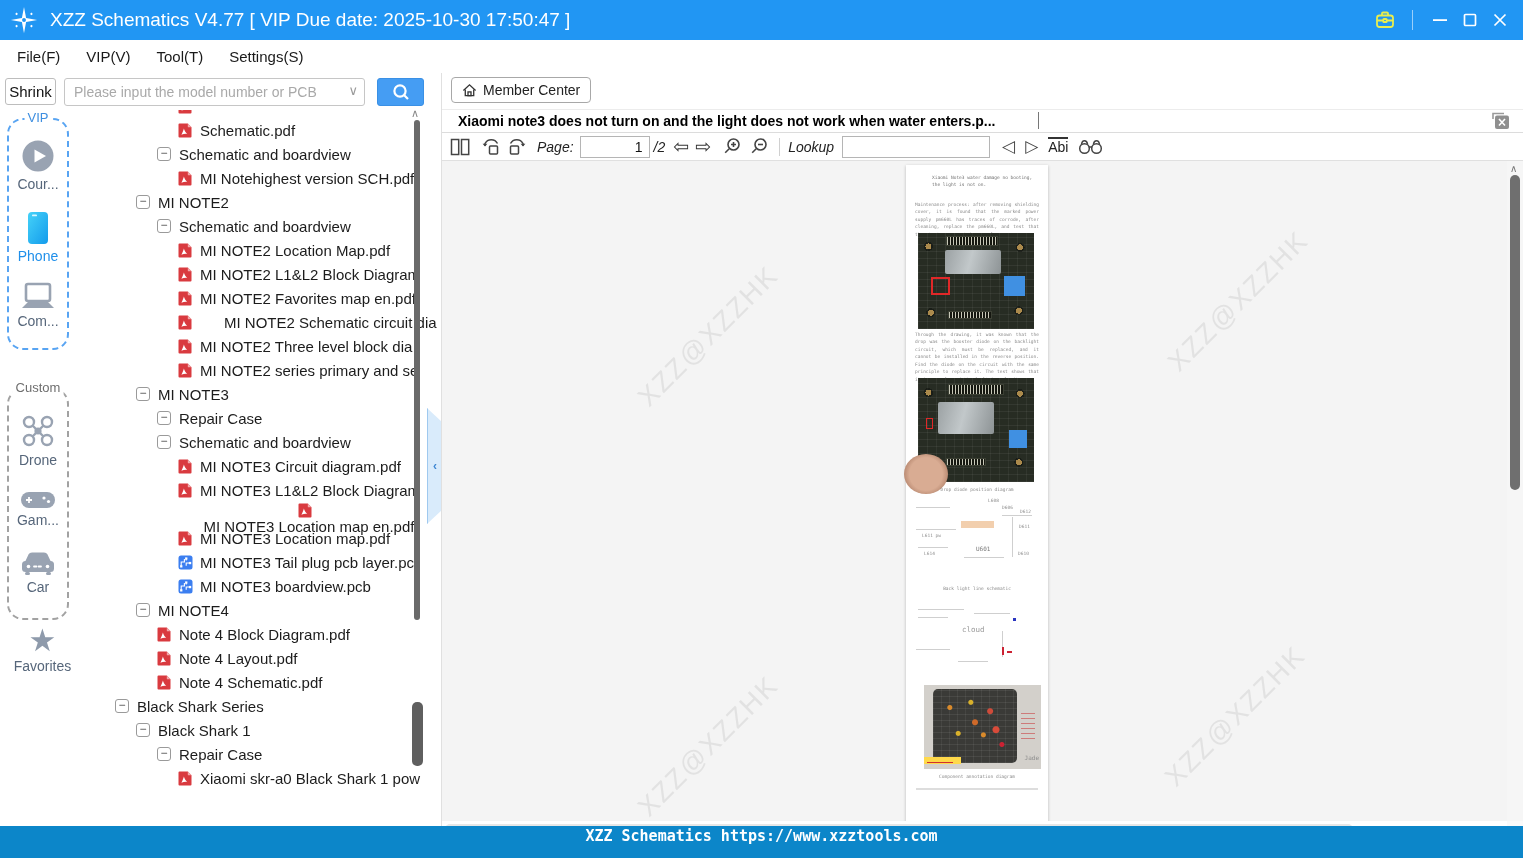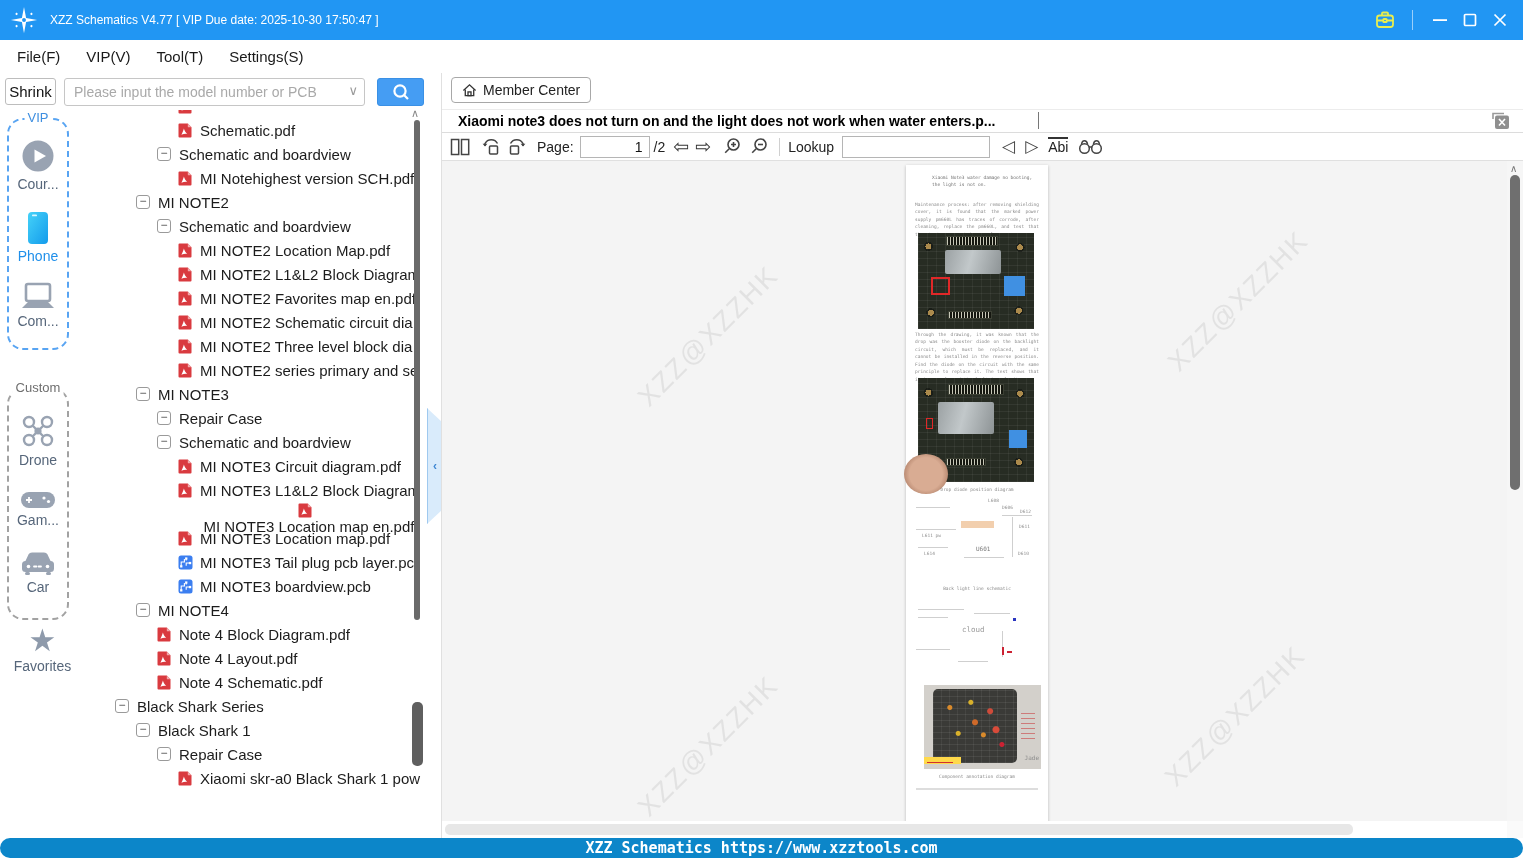--- a/index.html
+++ b/index.html
@@ -3,21 +3,21 @@
 <meta charset="utf-8">
 <style>
   * { margin:0; padding:0; box-sizing:border-box; }
   html,body { background:#fff; }
   body { font-family:"Liberation Sans", sans-serif; }
   .app { position:relative; width:1523px; height:858px; overflow:hidden; background:#fff; }
 
   
   .titlebar { position:absolute; left:0; top:0; width:100%; height:40px; background:#2196f3; display:flex; align-items:center; }
   .app-logo { margin-left:10px; width:28px; height:28px; flex:0 0 auto; }
-  .title-text { color:#fff; font-size:12px; margin-left:12px; white-space:nowrap; }
+  .title-text { color:#fff; font-size:19px; margin-left:12px; white-space:nowrap; }
   .win-controls { position:absolute; right:8px; top:0; height:40px; display:flex; align-items:center; }
   .wc-sep { width:1px; height:20px; background:rgba(255,255,255,.55); margin:0 12px; }
   .wc-btn { width:30px; height:40px; display:flex; align-items:center; justify-content:center; }
 
   
   .menubar { position:absolute; left:0; top:40px; width:100%; height:33px; background:#fff; display:flex; align-items:center; padding-left:4px; }
   .menu-item { font-size:15px; color:#1a1a1a; padding:0 13px; line-height:33px; }
 
   
   .toolrow { position:absolute; left:0; top:73px; width:440px; height:37px; background:#fff; }
@@ -64,21 +64,21 @@
   .right-panel { position:absolute; left:441px; top:73px; width:1082px; bottom:20px; background:#ef4444; border-left:1px solid #e0e0e0; }
   .member-row { position:absolute; left:0; top:0; width:100%; height:37px; border-bottom:1px solid #ececec; background:#fff; }
   .member-btn { position:absolute; left:9px; top:4px; height:26px; padding:0 10px; background:#fff; border:1px solid #a8a8a8; border-radius:4px; display:flex; align-items:center; gap:6px; font-size:14px; color:#222; }
   .tab-row { position:absolute; left:0; top:37px; width:100%; height:23px; background:#fff; border-bottom:1px solid #dcdcdc; }
   .tab-title { position:absolute; left:16px; top:1px; font-size:14px; font-weight:bold; color:#000; line-height:21px; white-space:nowrap; }
   .tab-sep { position:absolute; left:596px; top:2px; width:1px; height:17px; background:#777; }
   .close-doc { position:absolute; right:12px; top:1px; width:21px; height:20px; }
 
   
   .pdf-toolbar { position:absolute; left:0; top:60px; width:100%; height:28px; background:#fff; border-bottom:1px solid #e0e0e0; display:flex; align-items:center; padding-left:8px; }
-  .tb-label { font-size:14px; color:#222; }
+  .tb-label { font-size:14px; color:#222;font-style:italic; }
   .tb-gap4 { width:4px; } .tb-gap6 { width:6px; } .tb-gap8 { width:8px; } .tb-gap10 { width:10px; } .tb-gap12 { width:12px; }
   .page-input { width:70px; height:22px; border:1px solid #b5b5b5; font-size:14px; text-align:right; padding-right:6px; font-family:"Liberation Sans",sans-serif; color:#111; }
   .lookup-input { width:148px; height:22px; border:1px solid #b5b5b5; font-family:"Liberation Sans",sans-serif; font-size:13px; padding:0 5px; }
   .tb-arrow { font-size:19px; color:#333; line-height:1; }
   .tb-tri { font-size:17px; color:#444; line-height:1; }
   .tb-abi { font-size:14px; color:#222; border-top:2px solid #333; padding-top:1px; line-height:1.1; }
   .tb-sepline { width:1px; height:18px; background:#d0d0d0; }
 
   
   .viewer { position:absolute; left:0; top:88px; width:100%; bottom:0; background:#f4f4f4; overflow:hidden; }
@@ -145,22 +145,22 @@
       radial-gradient(circle at 82% 75%, #c23 0 2px, transparent 3px),
       repeating-linear-gradient(0deg, rgba(255,255,255,.07) 0 1px, transparent 1px 6px),
       repeating-linear-gradient(90deg, rgba(255,255,255,.06) 0 1px, transparent 1px 8px); }
   .p3-redcol { position:absolute; right:6px; top:28px; width:14px; height:26px;
     background-image:repeating-linear-gradient(0deg,#c66 0 1.5px, transparent 1.5px 5px); opacity:.8; }
   .p3-yellow { position:absolute; left:0; bottom:5px; width:37px; height:7px; background:#ffd94a; }
   .p3-redline { position:absolute; left:3px; bottom:6px; width:26px; height:1.5px; background:#d03030; }
   .jade { position:absolute; right:2px; bottom:8px; font-size:6px; color:#8d8d8d; font-family:"DejaVu Sans Mono",monospace; }
 
   
-  .statusbar { position:absolute; left:0; bottom:0; width:100%; height:20px; background:#0c86c9; color:#fff;
-               font-family:"DejaVu Sans Mono", monospace; font-size:15px; font-weight:bold; text-align:center; line-height:20px;border-radius:10px; }
+  .statusbar { position:absolute; left:0; bottom:0; width:100%; height:32px; background:#0c86c9; color:#fff;
+               font-family:"DejaVu Sans Mono", monospace; font-size:15px; font-weight:bold; text-align:center; line-height:20px; }
 
   svg { display:block; }
 </style>
 </head>
 <body>
 
 <div class="app">
 
   <div class="titlebar">
     <svg class="app-logo" viewBox="0 0 32 32">
@@ -361,21 +361,21 @@
         <div class="trow" style="padding-left: 93px;">
           <span class="ticon">
             <svg width="15" height="16" viewBox="0 0 15 16">
               <path d="M1.5 1.5 h8.3 l3.7 3.7 v9.3 a1 1 0 0 1 -1 1 h-11 a1 1 0 0 1 -1 -1 v-12 a1 1 0 0 1 1 -1 z" fill="#d93a3f"></path>
               <path d="M9.8 1.5 l3.7 3.7 h-3.2 a.5 .5 0 0 1 -.5 -.5 z" fill="#f2a9ab"></path>
               <path d="M3.4 12.8 c1.3-2.7 2.1-4.8 2.5-6.4 .5 1.9 1.7 4 3.3 5.4 -2-.3-4.1.2-5.8 1 z" fill="#fff"></path>
             </svg>
           </span>
           <span class="tlabel">MI NOTE2 Favorites map en.pdf</span>
         </div>
-        <div class="trow" style="padding-left: 93px;">
+        <div class="trow" style="padding-left: 93px; gap: 24px;">
           <span class="ticon">
             <svg width="15" height="16" viewBox="0 0 15 16">
               <path d="M1.5 1.5 h8.3 l3.7 3.7 v9.3 a1 1 0 0 1 -1 1 h-11 a1 1 0 0 1 -1 -1 v-12 a1 1 0 0 1 1 -1 z" fill="#d93a3f"></path>
               <path d="M9.8 1.5 l3.7 3.7 h-3.2 a.5 .5 0 0 1 -.5 -.5 z" fill="#f2a9ab"></path>
               <path d="M3.4 12.8 c1.3-2.7 2.1-4.8 2.5-6.4 .5 1.9 1.7 4 3.3 5.4 -2-.3-4.1.2-5.8 1 z" fill="#fff"></path>
             </svg>
           </span>
           <span class="tlabel">MI NOTE2 Schematic circuit dia</span>
         </div>
         <div class="trow" style="padding-left: 93px;">

